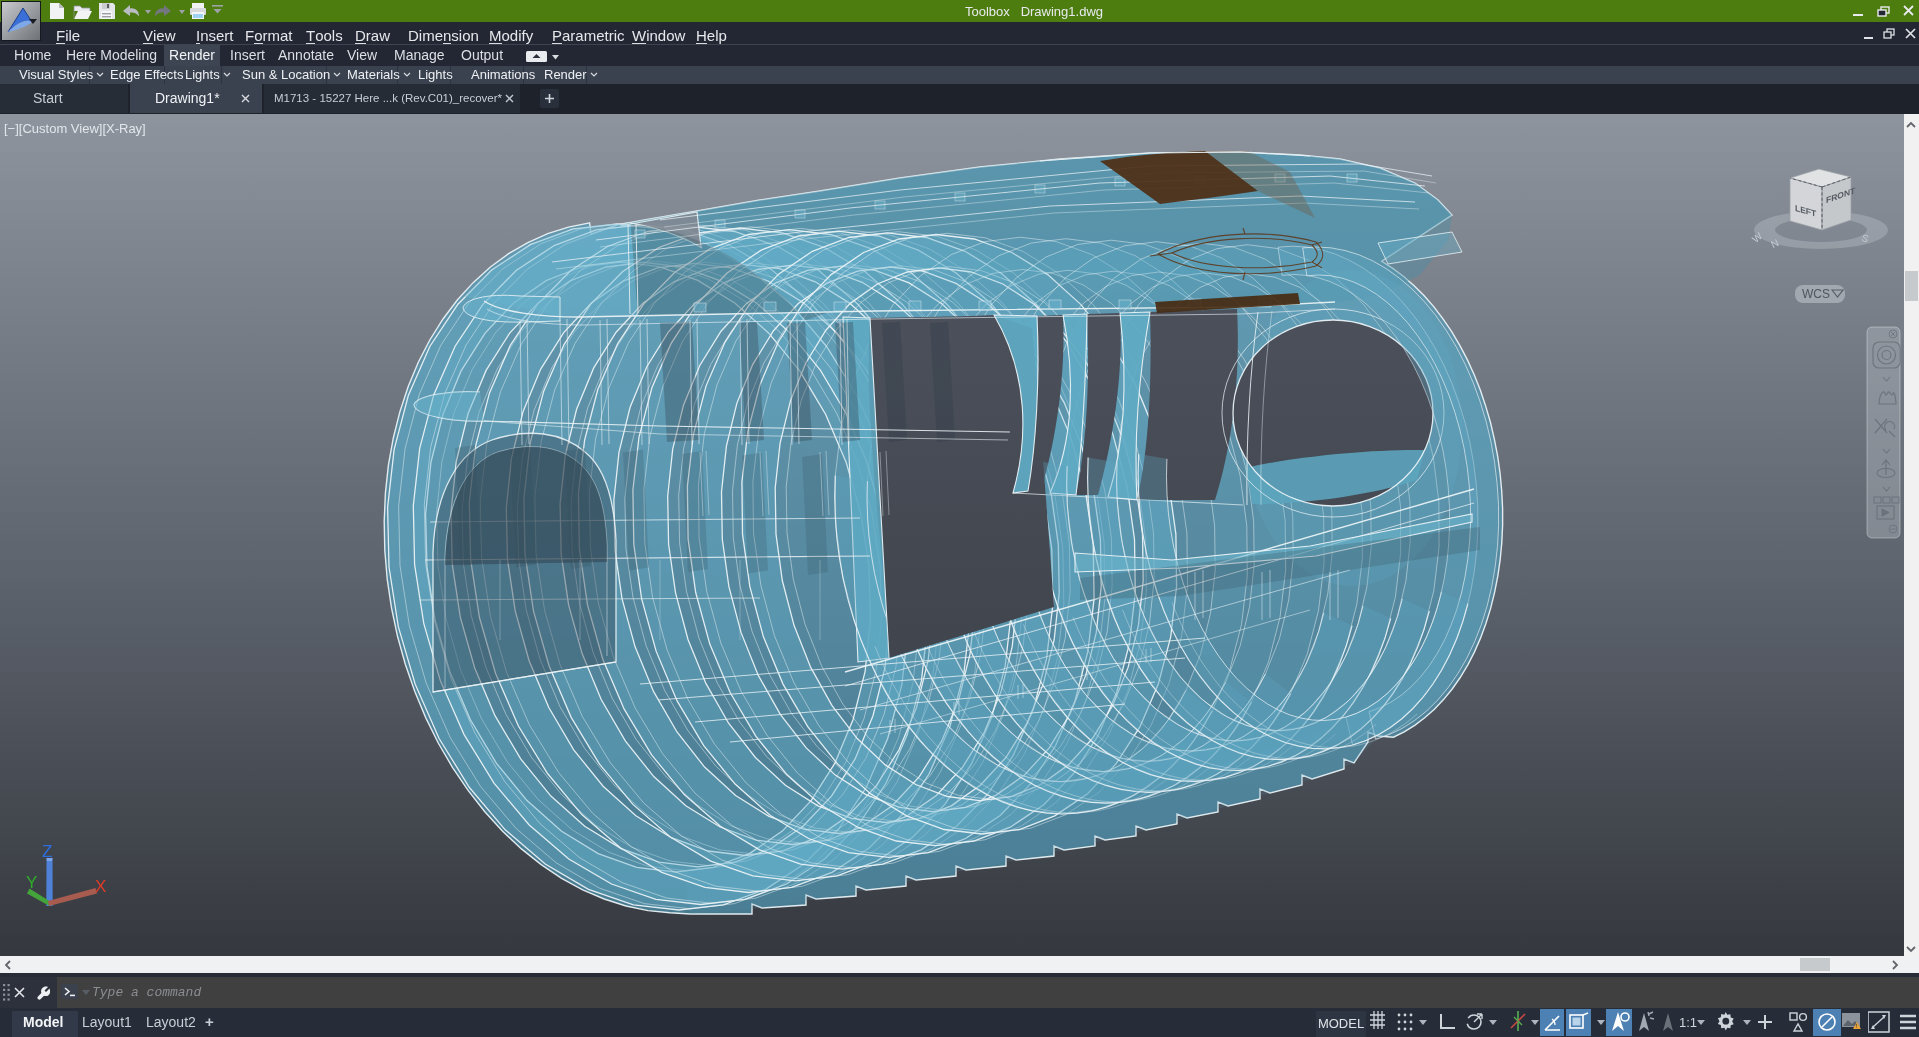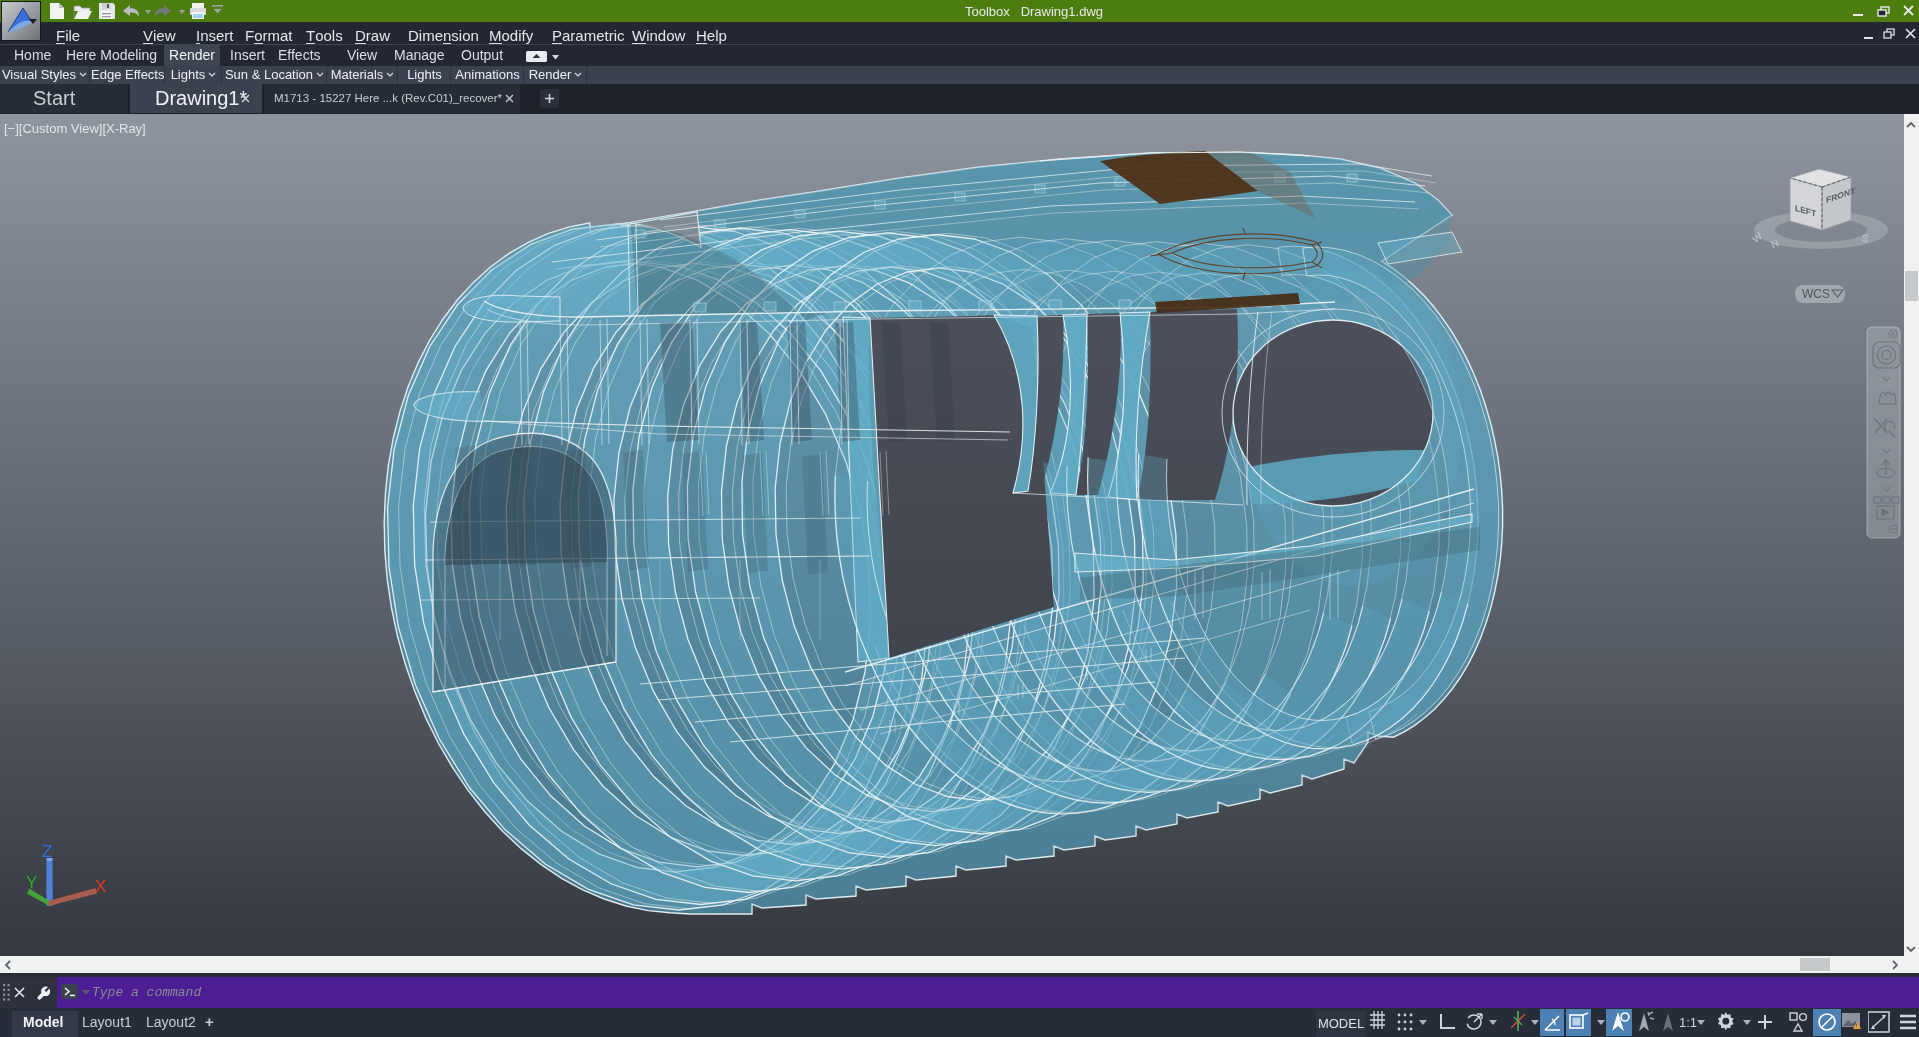--- a/index.html
+++ b/index.html
@@ -9,28 +9,28 @@
   #titlebar { position:absolute; left:0; top:0; width:1919px; height:22px; background:#4d7c0f; }
   #menurow  { position:absolute; left:0; top:22px; width:1919px; height:22px; background:#222733; }
   #tabrow   { position:absolute; left:0; top:44px; width:1919px; height:22px; background:#222733; border-top:1px solid #3d434f;}
   #panelrow { position:absolute; left:0; top:66px; width:1919px; height:18px; background:#3b424f; }
   #filerow  { position:absolute; left:0; top:84px; width:1919px; height:30px; background:#1d222b; }
   #viewport { position:absolute; left:0; top:114px; width:1904px; height:842px; overflow:hidden; }
   #vscroll  { position:absolute; left:1904px; top:114px; width:15px; height:842px; background:#f1f1f2; }
   #hscroll  { position:absolute; left:0; top:956px; width:1902px; height:17px; background:#f0f1f2; }
   #hscorner { position:absolute; left:1902px; top:956px; width:17px; height:17px; background:#f0f1f2; }
   #cmdsep   { position:absolute; left:0; top:973px; width:1919px; height:4px; background:#272c36; }
-  #cmdrow   { position:absolute; left:0; top:977px; width:1919px; height:31px; background:#4c1d95; }
+  #cmdrow   { position:absolute; left:0; top:977px; width:1919px; height:31px; background:#404040; }
   #statusbar{ position:absolute; left:0; top:1008px; width:1919px; height:29px; background:#262c38; }
   .mi { position:absolute; top:5px; color:#e6e8eb; font-size:15px; }
   .u  { display:inline-block; border-bottom:1px solid #dadde2; line-height:15px; }
   .rtab { position:absolute; top:0px; color:#dcdfe4; font-size:14px; height:21px; line-height:21px;}
   .rtab.act { background:#3d4452; color:#f2f4f6; }
-  .pn { position:absolute; top:0; color:#eef0f3; font-size:13px; height:18px; line-height:17px; text-align:center; white-space:nowrap; border-right:1px solid #2d333e;}
-  .ftab { position:absolute; top:0; height:29px; color:#c9cdd4; font-size:20px; line-height:28px; white-space:nowrap; overflow:hidden; }
+  .pn { position:absolute; top:0; color:#eef0f3; font-size:13px; height:18px; line-height:17px; text-align:center; white-space:nowrap; border-right:1px solid #2d333e;padding-left:19px;}
+  .ftab { position:absolute; top:0; height:29px; color:#c9cdd4; font-size:14px; line-height:28px; white-space:nowrap; overflow:hidden; }
 </style>
 </head>
 <body>
 
 <div id="titlebar">
   <div class="abs" style="left:965px;top:4px;color:#e8eaed;font-size:13px;">Toolbox&nbsp;&nbsp;&nbsp;Drawing1.dwg</div>
   <svg class="abs" style="left:1845px;top:2px;" width="72" height="18" viewBox="0 0 72 18">
     <path d="M8 13h10" stroke="#e8eaed" stroke-width="2"></path>
     <rect x="36" y="5" width="8" height="6" fill="none" stroke="#e8eaed" stroke-width="1.4"></rect>
     <rect x="33" y="8" width="8" height="6" fill="#222733" stroke="#e8eaed" stroke-width="1.4"></rect>
@@ -57,21 +57,21 @@
     <rect x="22" y="6" width="7" height="6" fill="#222733" stroke="#dfe2e6" stroke-width="1.3"></rect>
     <path d="M44 3l9 9M53 3l-9 9" stroke="#dfe2e6" stroke-width="1.7"></path>
   </svg>
 </div>
 
 <div id="tabrow">
   <span class="rtab" style="left:14px;">Home</span>
   <span class="rtab" style="left:66px;">Here Modeling</span>
   <span class="rtab act" style="left:164px;width:56px;text-align:center;">Render</span>
   <span class="rtab" style="left:230px;">Insert</span>
-  <span class="rtab" style="left:278px;">Effects</span>
+  <span class="rtab" style="left:278px;">Annotate</span>
   <span class="rtab" style="left:347px;">View</span>
   <span class="rtab" style="left:394px;">Manage</span>
   <span class="rtab" style="left:461px;">Output</span>
   <svg class="abs" style="left:526px;top:5px;" width="34" height="13" viewBox="0 0 34 13">
     <rect x="0" y="1" width="21" height="11" rx="1.5" fill="#e9ebee"></rect>
     <path d="M6.5 8l4-4 4 4z" fill="#2a2f3a"></path>
     <path d="M26 5l3.5 4.5L33 5z" fill="#d7dadf"></path>
   </svg>
 </div>
 

